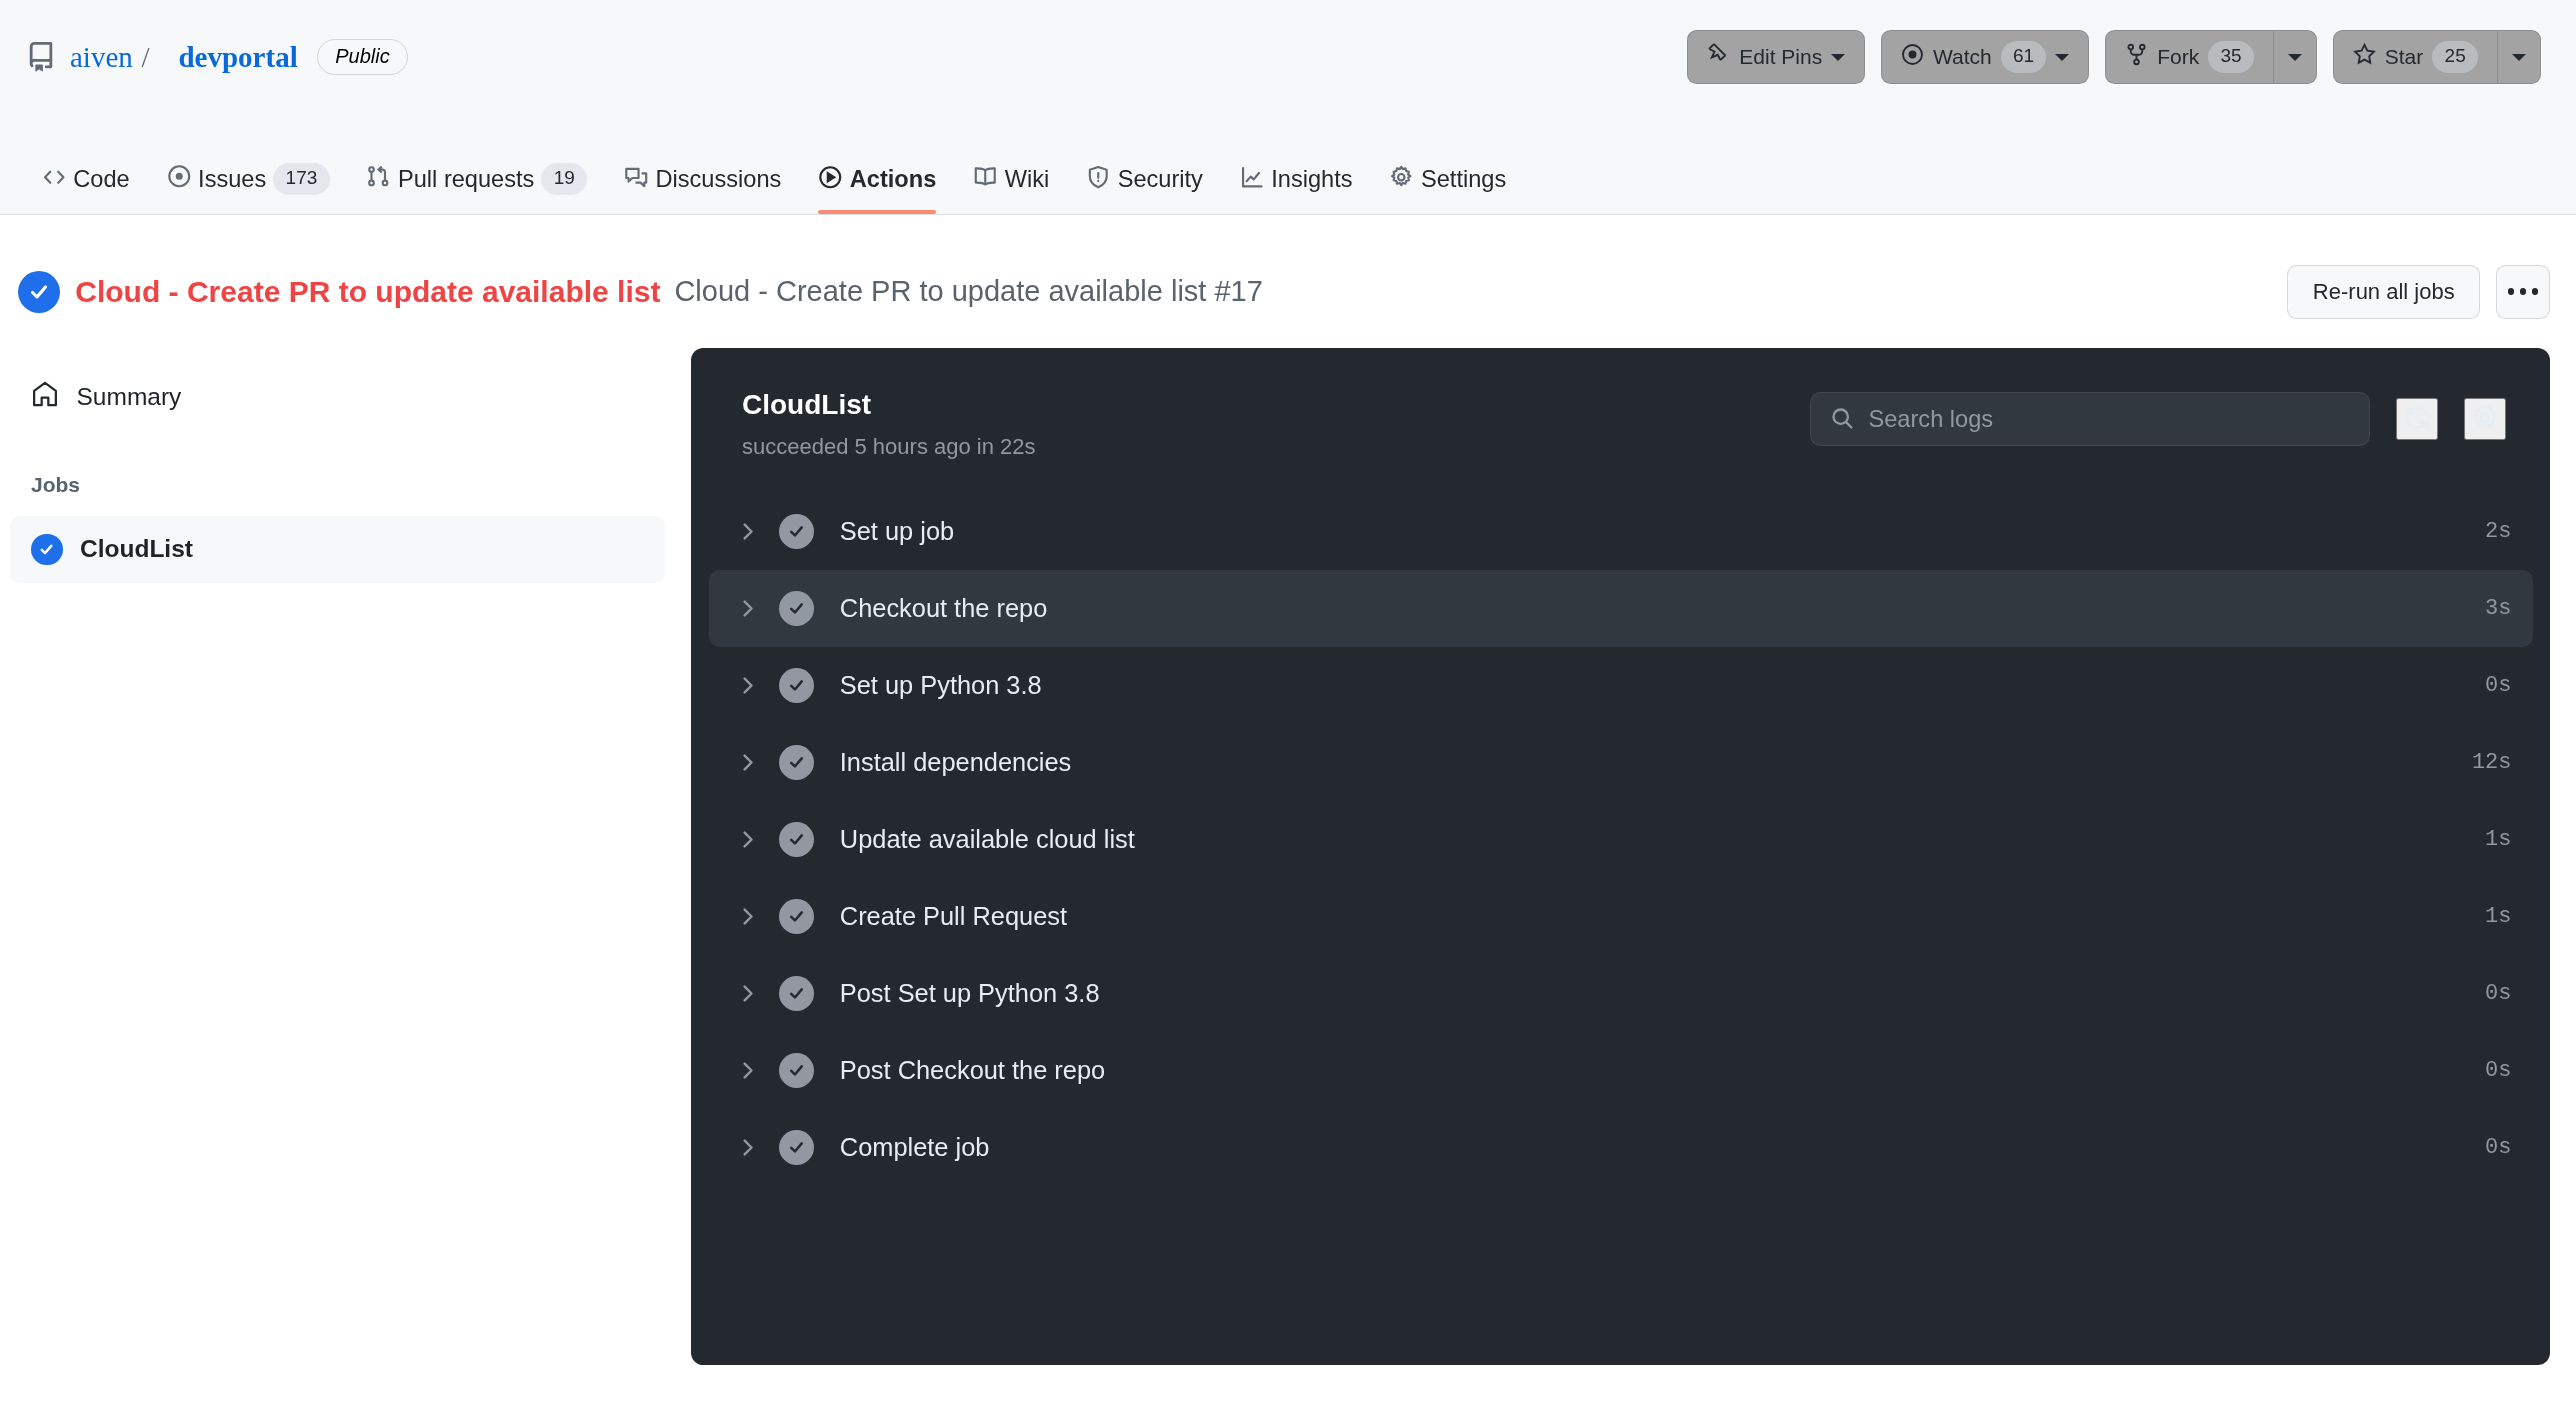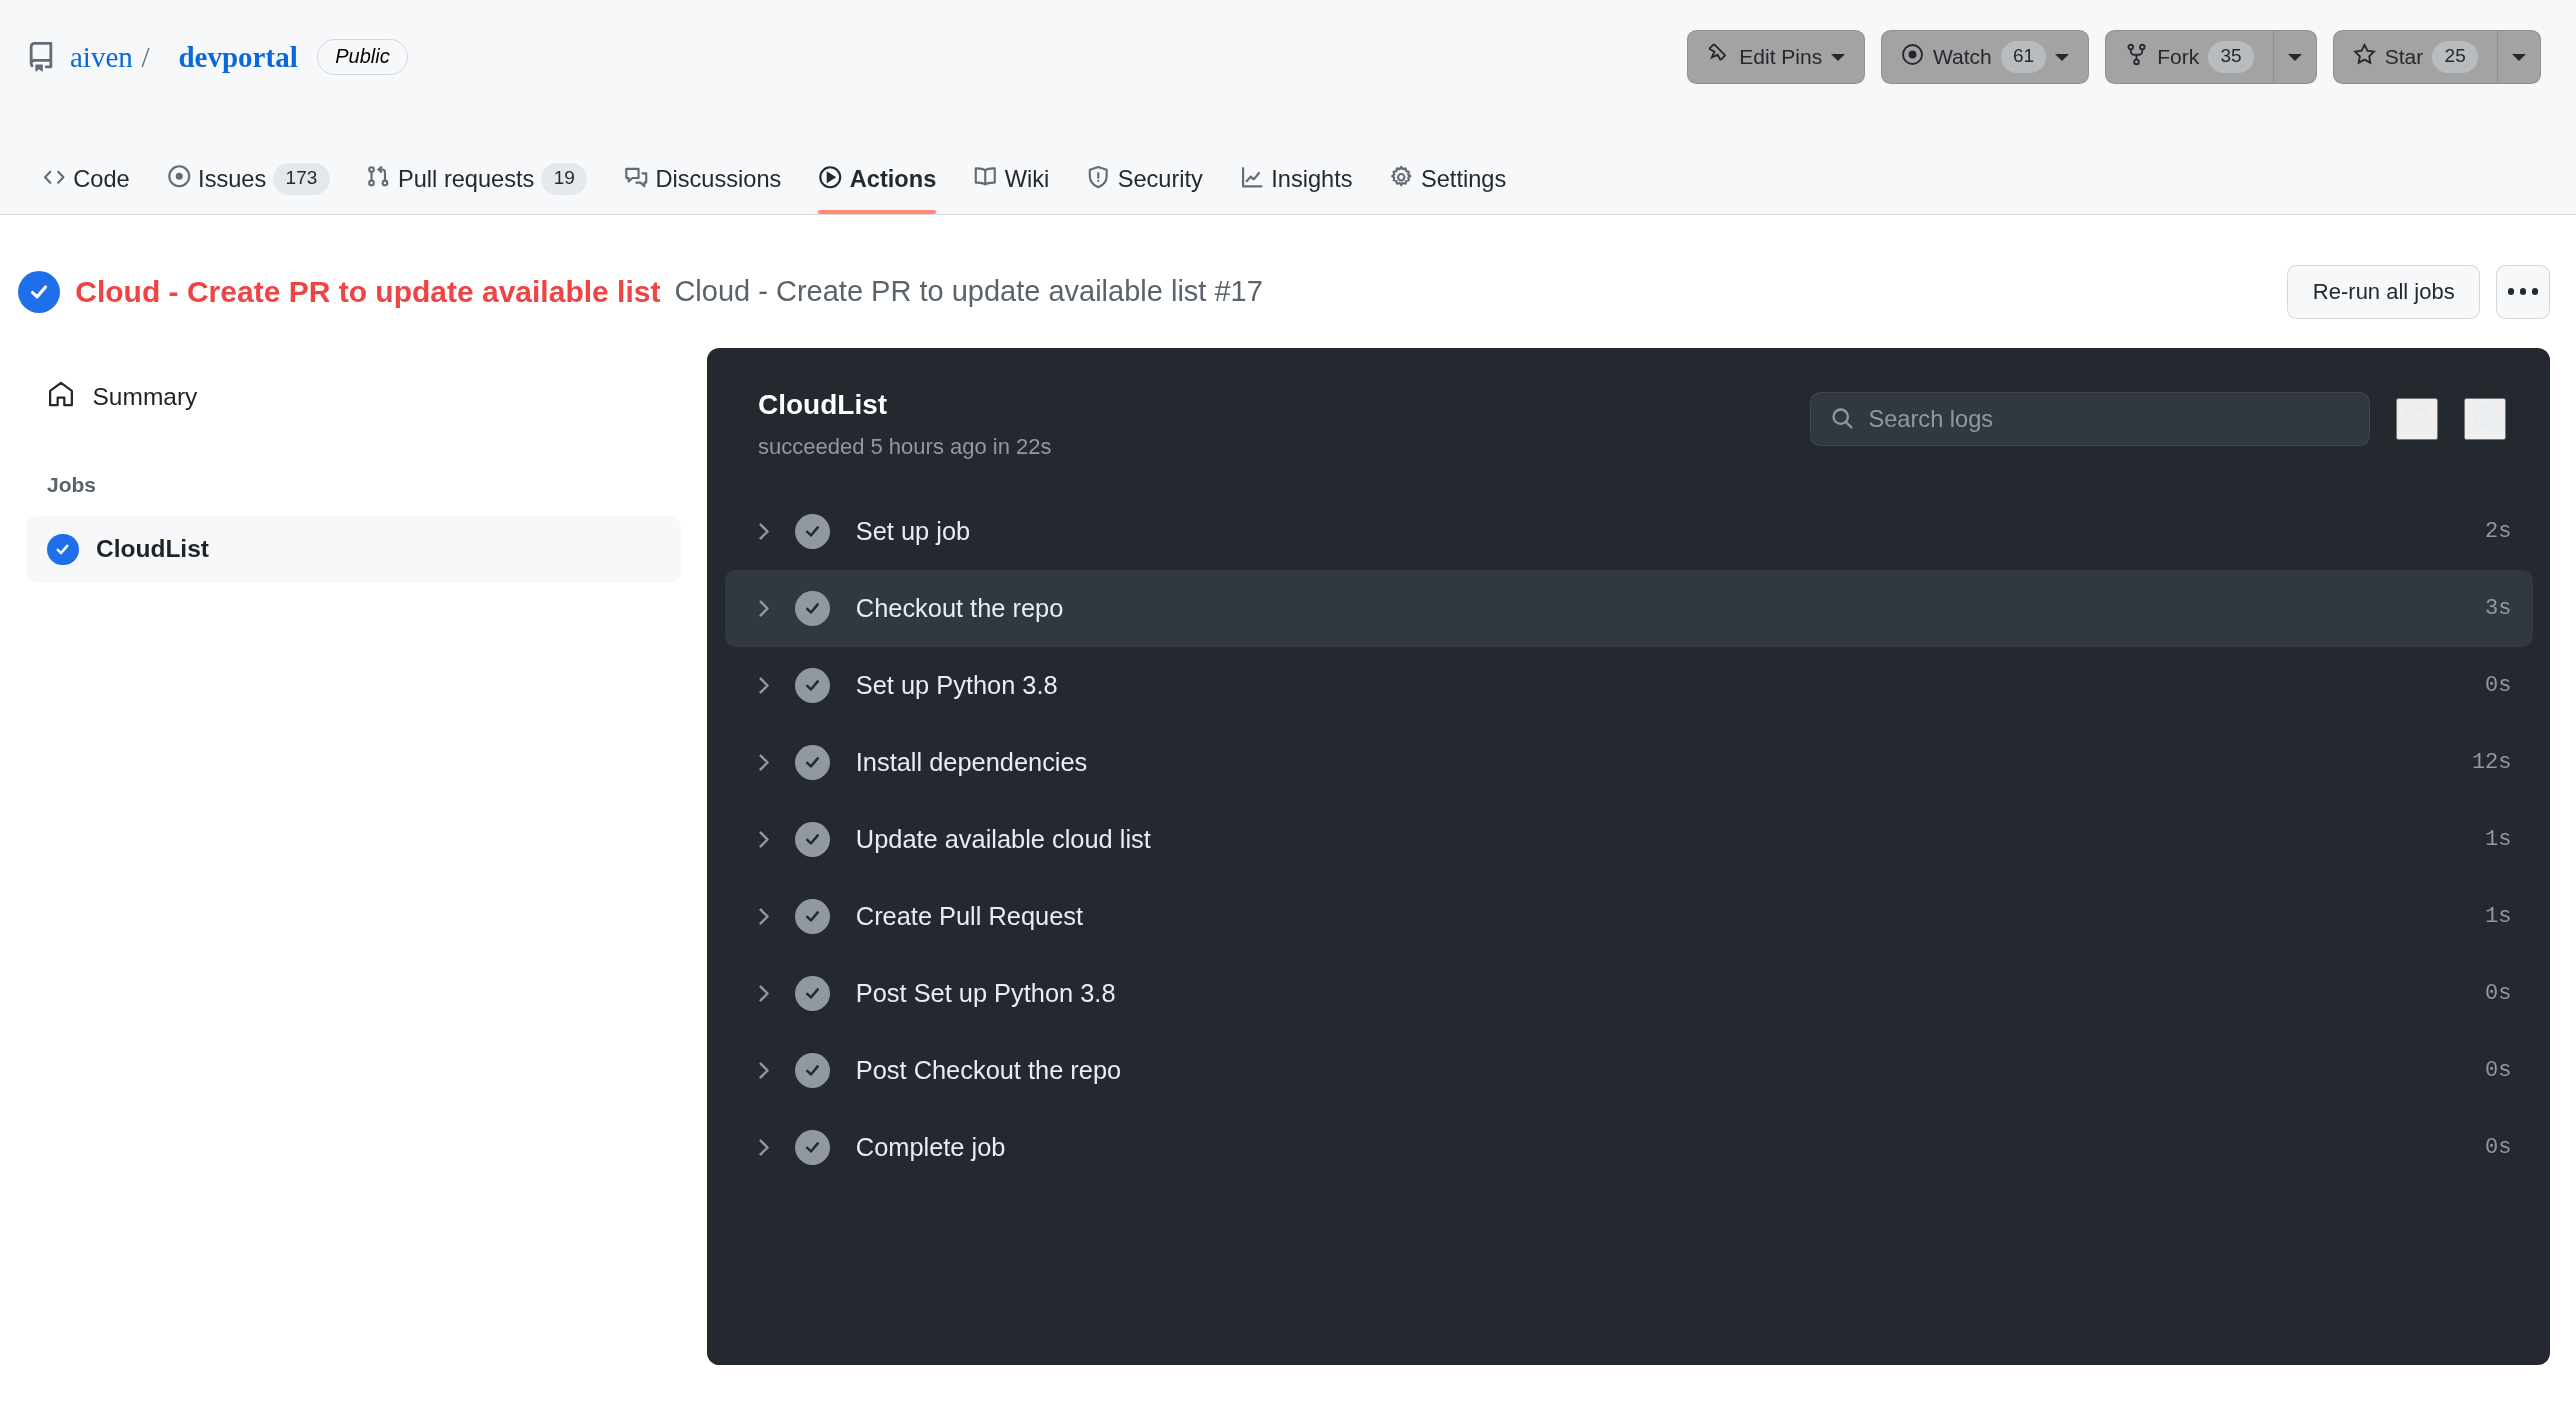--- a/index.html
+++ b/index.html
@@ -192,21 +192,21 @@
     border-radius: 9.6px;
     height: 54px; width: 54px;
     display: flex; align-items: center; justify-content: center;
     gap: 6.1px;
   }
   .kebab-dot { width: 6.1px; height: 6.1px; border-radius: 50%; background: #24292f; }
 
   
   .main {
     display: flex;
-    padding: 26px 26px 0 26px;
+    padding: 26px 26px 0 10px;
   }
 
   .sidebar { width: 655px; flex: none; padding-top: 15.8px; }
 
   .side-item {
     display: flex;
     align-items: center;
     gap: 17.5px;
     height: 67px;
     padding: 0 21px;

